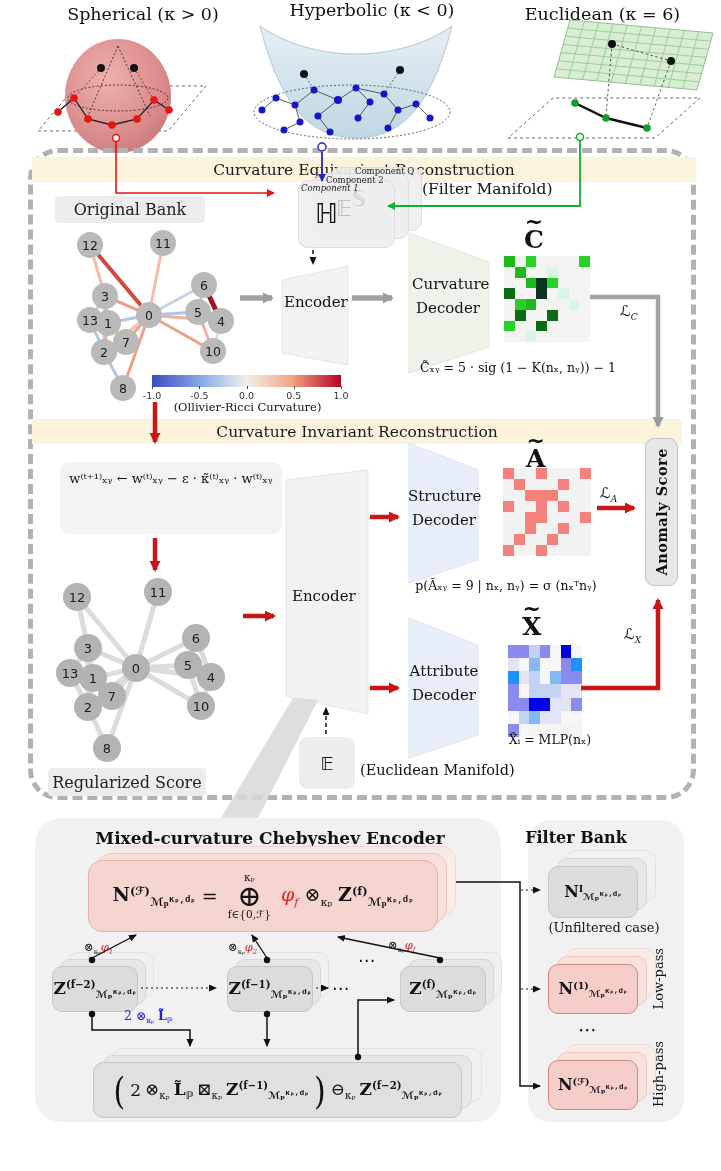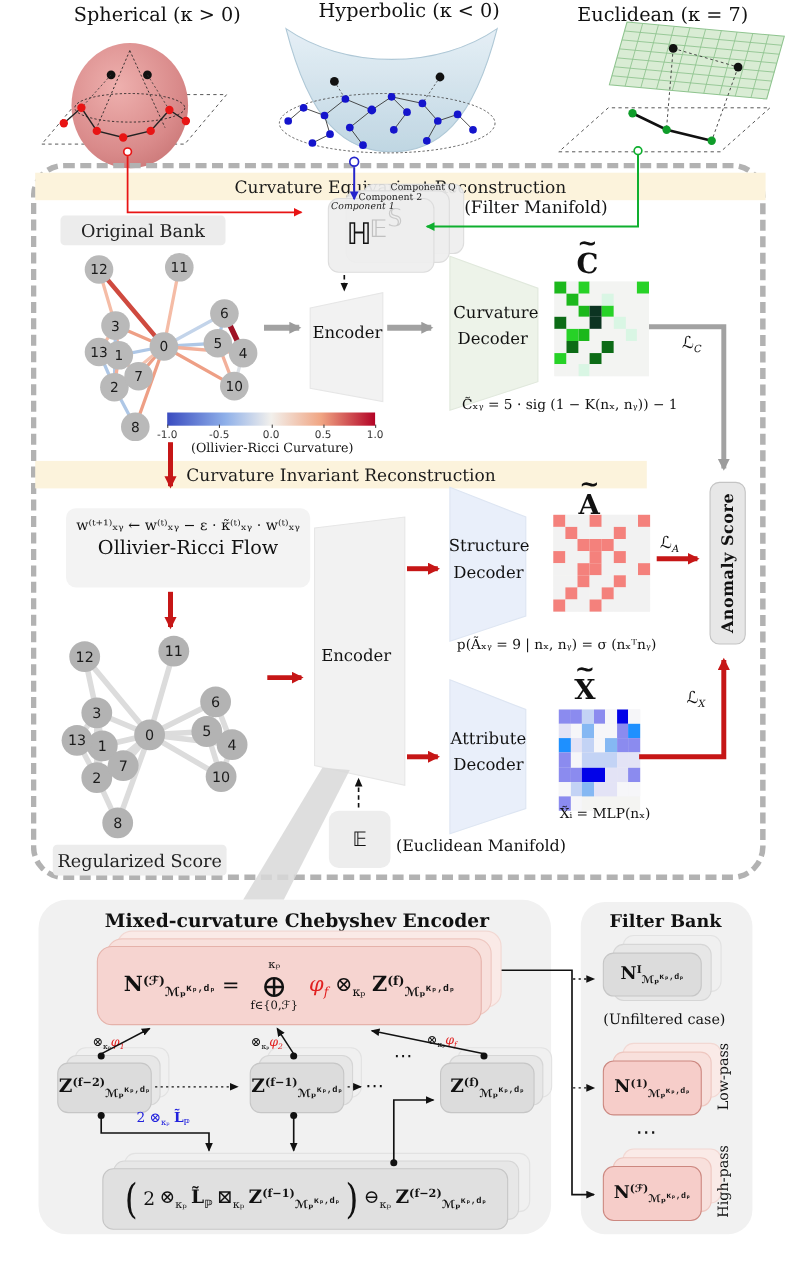--- a/index.html
+++ b/index.html
@@ -7,21 +7,21 @@
        font-family:"DejaVu Serif","DejaVu Sans",serif;color:#111;overflow:hidden;}
   *{box-sizing:border-box;}
   .abs{position:absolute;}
   .ctr{text-align:center;}
   svg{overflow:visible;}
   
   #dashed-box{left:28px;top:148px;width:668px;height:652px;border:5px dashed #b2b2b2;border-radius:30px;z-index:1;}
   .banner{left:32px;height:25px;background:#fcf3dc;z-index:2;display:flex;align-items:center;justify-content:center;
           font-size:15.5px;color:#1a1a1a;}
   #banner1{top:157px;width:664px;}
-  #banner2{top:419px;width:556px;}
+  #banner2{top:419px;width:650px;}
   #topfig,#shapes,#overlay{left:0;top:0;pointer-events:none;}
   #topfig{z-index:1;} #shapes{z-index:2;} #overlay{z-index:6;}
   .panel-label{background:#ececec;border-radius:4px;display:flex;align-items:center;justify-content:center;
                font-size:16px;color:#222;z-index:3;}
   .z3{z-index:3;}
   .title{font-size:17.5px;color:#111;z-index:1;}
   .formula{font-size:12.5px;white-space:nowrap;z-index:3;}
   .loss{font-size:15px;font-style:italic;z-index:5;white-space:nowrap;}
   .decoder-label{font-size:15px;line-height:24px;text-align:center;z-index:3;}
   
@@ -182,21 +182,21 @@
     <g fill="#0f9d2a">
       <circle cx="575" cy="103" r="3.8"></circle>
         <circle cx="606" cy="118" r="3.8"></circle>
         <circle cx="647" cy="128" r="3.8"></circle>
     </g>
   </g>
 </svg>
 
 <div class="abs title ctr" style="left:48px;top:4px;width:190px;">Spherical (κ &gt; 0)</div>
 <div class="abs title ctr" style="left:272px;top:0px;width:200px;">Hyperbolic (κ &lt; 0)</div>
-<div class="abs title ctr" style="left:500px;top:4px;width:205px;">Euclidean (κ = 7)</div>
+<div class="abs title ctr" style="left:500px;top:4px;width:205px;">Euclidean (κ = 6)</div>
 
 <div id="dashed-box" class="abs"></div>
 <div id="banner1" class="abs banner">
     <span>Curvature Equivariant Reconstruction</span>
   </div>
 <div id="banner2" class="abs banner">
     <span>Curvature Invariant Reconstruction</span>
   </div>
 
 <div class="abs comp-box" style="left:330px;top:167px;width:92px;height:64px;"></div>
@@ -357,21 +357,20 @@
     <div style="background: rgb(243, 244, 242);"></div>
     <div style="background: rgb(243, 244, 242);"></div>
     <div style="background: rgb(243, 244, 242);"></div>
     <div style="background: rgb(243, 244, 242);"></div>
   </div>
 <div class="abs formula ctr" style="left:398px;top:360px;width:240px;">C̃ₓᵧ = 5 · sig (1 − K(nₓ, nᵧ)) − 1</div>
 <div class="abs loss mtok" style="left:620px;top:302px;"><span class="mb">ℒ</span><span class="msub">C</span></div>
 
 <div class="abs soft-box" style="left:60px;top:462px;width:222px;height:72px;">
   <div class="ctr" style="margin-top:9px;font-size:13px;">w⁽ᵗ⁺¹⁾ₓᵧ ← w⁽ᵗ⁾ₓᵧ − ε · κ̃⁽ᵗ⁾ₓᵧ · w⁽ᵗ⁾ₓᵧ</div>
-  <div class="ctr" style="margin-top:3px;font-size:17.5px;">Ollivier-Ricci Flow</div>
 </div>
 
 <svg class="abs z3" style="left:50px;top:575px;" width="185" height="190" viewBox="50 575 185 190">
     <line x1="77" y1="597" x2="136" y2="668" stroke="#dcdcdc" stroke-width="5" stroke-linecap="round"></line>
     <line x1="77" y1="597" x2="88" y2="648" stroke="#dcdcdc" stroke-width="5" stroke-linecap="round"></line>
     <line x1="158" y1="592" x2="136" y2="668" stroke="#dcdcdc" stroke-width="5" stroke-linecap="round"></line>
     <line x1="88" y1="648" x2="136" y2="668" stroke="#dcdcdc" stroke-width="5" stroke-linecap="round"></line>
     <line x1="88" y1="648" x2="70" y2="673" stroke="#dcdcdc" stroke-width="5" stroke-linecap="round"></line>
     <line x1="88" y1="648" x2="93" y2="678" stroke="#dcdcdc" stroke-width="5" stroke-linecap="round"></line>
     <line x1="88" y1="648" x2="88" y2="707" stroke="#dcdcdc" stroke-width="5" stroke-linecap="round"></line>
@@ -638,25 +637,25 @@
   <span class="mtok"><span class="mb">⊗</span><span class="msub">κₚ</span></span>
   <span class="mtok mbold"><span class="mb">L̃</span><span class="msub">ℙ</span></span>
   <span class="mtok"><span class="mb">⊠</span><span class="msub">κₚ</span></span>
   <span class="mtok mbold"><span class="mb">Z</span><span class="msup">(f−1)</span><span class="msub">ℳₚ<span class="msup2">κₚ,dₚ</span></span></span>
   <span class="bigparen">)</span>
   <span class="mtok"><span class="mb">⊖</span><span class="msub">κₚ</span></span>
   <span class="mtok mbold"><span class="mb">Z</span><span class="msup">(f−2)</span><span class="msub">ℳₚ<span class="msup2">κₚ,dₚ</span></span></span>
 </div>
 
 <div class="abs gray-panel" style="left:528px;top:820px;width:156px;height:302px;border-radius:22px;"></div>
-<div class="abs panel-title ctr" style="left:540px;top:828px;width:130px;font-size:16px;">Filter Bank</div>
+<div class="abs panel-title ctr" style="left:511px;top:828px;width:130px;font-size:16px;">Filter Bank</div>
 
 <div class="abs stack grayB" style="left:566px;top:850px;width:90px;height:52px;"></div>
 <div class="abs stack grayM" style="left:557px;top:858px;width:90px;height:52px;"></div>
-<div class="abs stack grayF tokbox" style="left:548px;top:866px;width:90px;height:40px;font-size:16px;">
+<div class="abs stack grayF tokbox" style="left:548px;top:866px;width:90px;height:52px;font-size:16px;">
   <span class="mtok mbold"><span class="mb">N</span><span class="msup">I</span><span class="msub">ℳₚ<span class="msup2">κₚ,dₚ</span></span></span>
 </div>
 <div class="abs ctr" style="left:528px;top:920px;width:152px;font-size:13px;z-index:3;">(Unfiltered case)</div>
 
 <div class="abs stack pinkB" style="left:566px;top:948px;width:90px;height:50px;"></div>
 <div class="abs stack pinkM" style="left:557px;top:956px;width:90px;height:50px;"></div>
 <div class="abs stack tokbox" style="left:548px;top:964px;width:90px;height:50px;font-size:16px;background:#f6cdc9;border:1px solid #cc8880;">
   <span class="mtok mbold"><span class="mb">N</span><span class="msup">(1)</span><span class="msub">ℳₚ<span class="msup2">κₚ,dₚ</span></span></span>
 </div>
 <div class="abs rot-label" style="left:648px;top:940px;width:20px;height:78px;">

